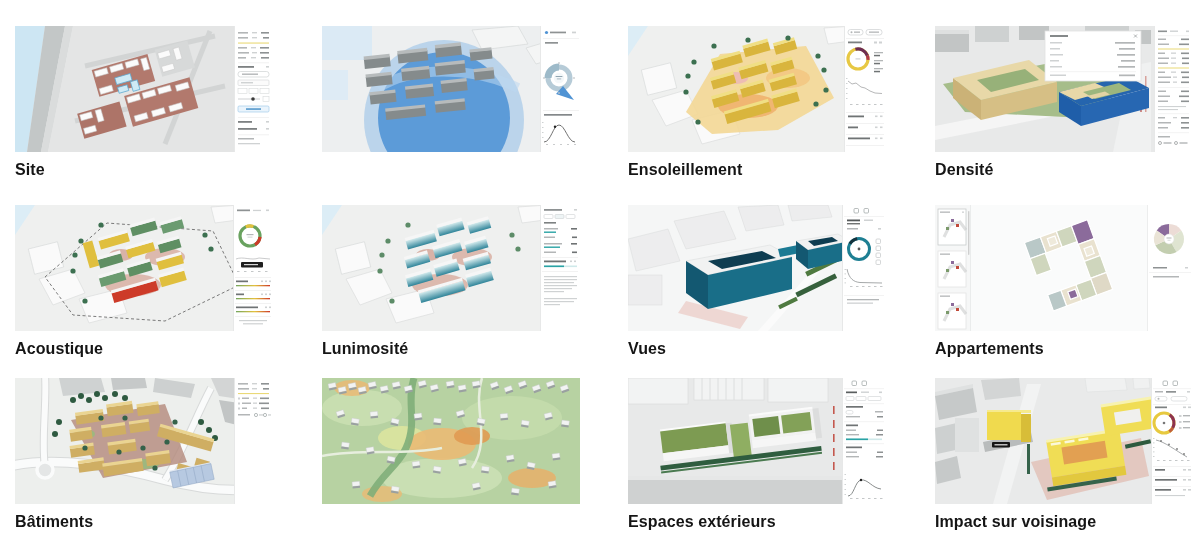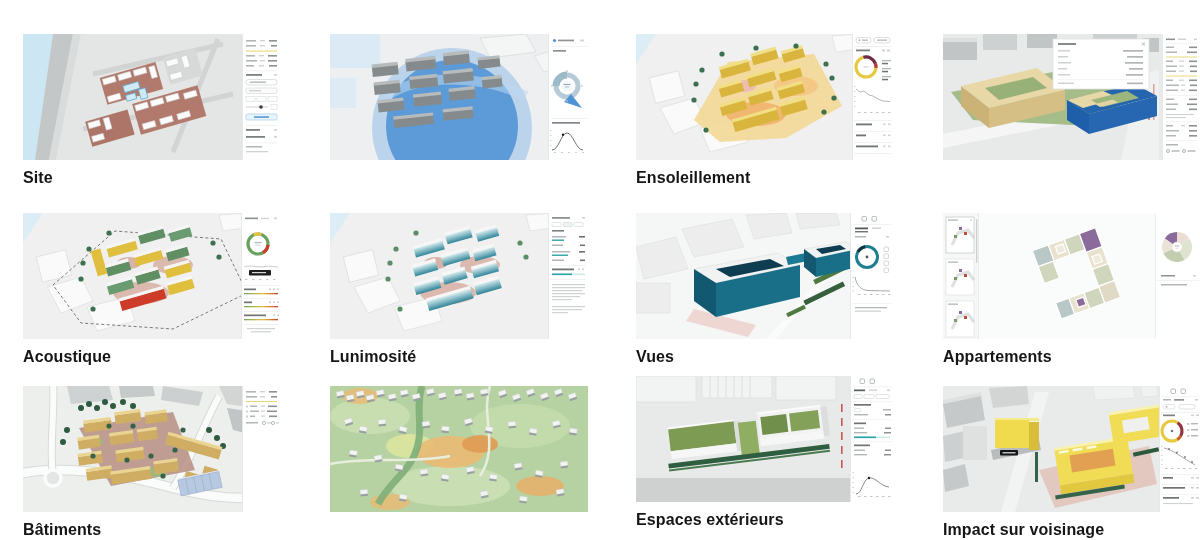--- a/index.html
+++ b/index.html
@@ -1,18 +1,18 @@
 <!DOCTYPE html>
 <html><head>
 <meta charset="utf-8">
 <style>
   html,body{margin:0;padding:0;background:#ffffff;}
   body{width:1200px;height:540px;position:relative;overflow:hidden;
        font-family:"Liberation Sans",sans-serif;}
-  .card{position:absolute;width:258px;margin:8px;}
+  .card{position:absolute;width:258px;margin:0;}
   .thumb{width:258px;height:126px;background:#eceeee;overflow:hidden;
          box-shadow:0 0 0 1px #ededed inset;}
   .thumb svg{display:block;width:258px;height:126px;}
   .cap{margin-top:9px;font-size:16px;font-weight:700;color:#151515;letter-spacing:.1px;}
   .pnl{fill:#ffffff;}
   .pb{fill:#e2e3e3;}
   .skA{fill:#8e9293;}  
   .skB{fill:#b3b6b7;}  
   .skC{fill:#cfd2d3;}  
   .dv{fill:#ececec;}   
@@ -417,20 +417,21 @@
           <rect x="246" y="101" width="8" height="1.6" class="skA"></rect>
     <rect x="223" y="106.5" width="31" height="0.6" class="dv"></rect>
     <rect x="223" y="110" width="12" height="1.5" class="skB"></rect>
     <circle cx="225" cy="117" r="1.5" fill="#ffffff" stroke="#8e9293" stroke-width="0.7"></circle>
           <rect x="228.5" y="116.3" width="8" height="1.4" class="skB"></rect>
     <circle cx="241" cy="117" r="1.5" fill="#ffffff" stroke="#8e9293" stroke-width="0.7"></circle>
           <rect x="244.5" y="116.3" width="8" height="1.4" class="skB"></rect>
    </g>
   </svg>
  </div>
+ <figcaption class="cap">Densité</figcaption>
 </figure>
 
 <figure class="card" style="left:15px;top:205px">
  <div class="thumb">
   <svg viewBox="0 0 258 126">
    <defs>
     <linearGradient id="acG" x1="0" y1="0" x2="1" y2="0">
      <stop offset="0" stop-color="#74a65e"></stop>
             <stop offset="0.55" stop-color="#e3c23e"></stop>
             <stop offset="1" stop-color="#cd3b29"></stop>
@@ -971,21 +972,21 @@
     <use href="#tH" transform="translate(30,104) rotate(-6)"></use>
           <use href="#tH" transform="translate(70,108) rotate(10)"></use>
           <use href="#tH" transform="translate(150,106) rotate(-12)"></use>
     <use href="#tH" transform="translate(190,110) rotate(8)"></use>
           <use href="#tH" transform="translate(226,104) rotate(-10)"></use>
    </g>
   </svg>
  </div>
 </figure>
 
-<figure class="card" style="left:628px;top:368px">
+<figure class="card" style="left:628px;top:378px">
  <div class="thumb">
   <svg viewBox="0 0 258 126">
    <rect width="258" height="126" fill="#e8e9e9"></rect>
    <g fill="#f2f3f3" stroke="#d8dada" stroke-width="0.6">
     <rect width="60" height="26"></rect>
           <rect x="66" width="70" height="22"></rect>
           <rect x="140" width="60" height="24"></rect>
     <rect x="150" y="108" width="64" height="18"></rect>
    </g>
    <path d="M74,0 V22 M82,0 V22 M90,0 V22 M98,0 V22 M106,0 V22 M114,0 V22" stroke="#dcdede" stroke-width="1"></path>

